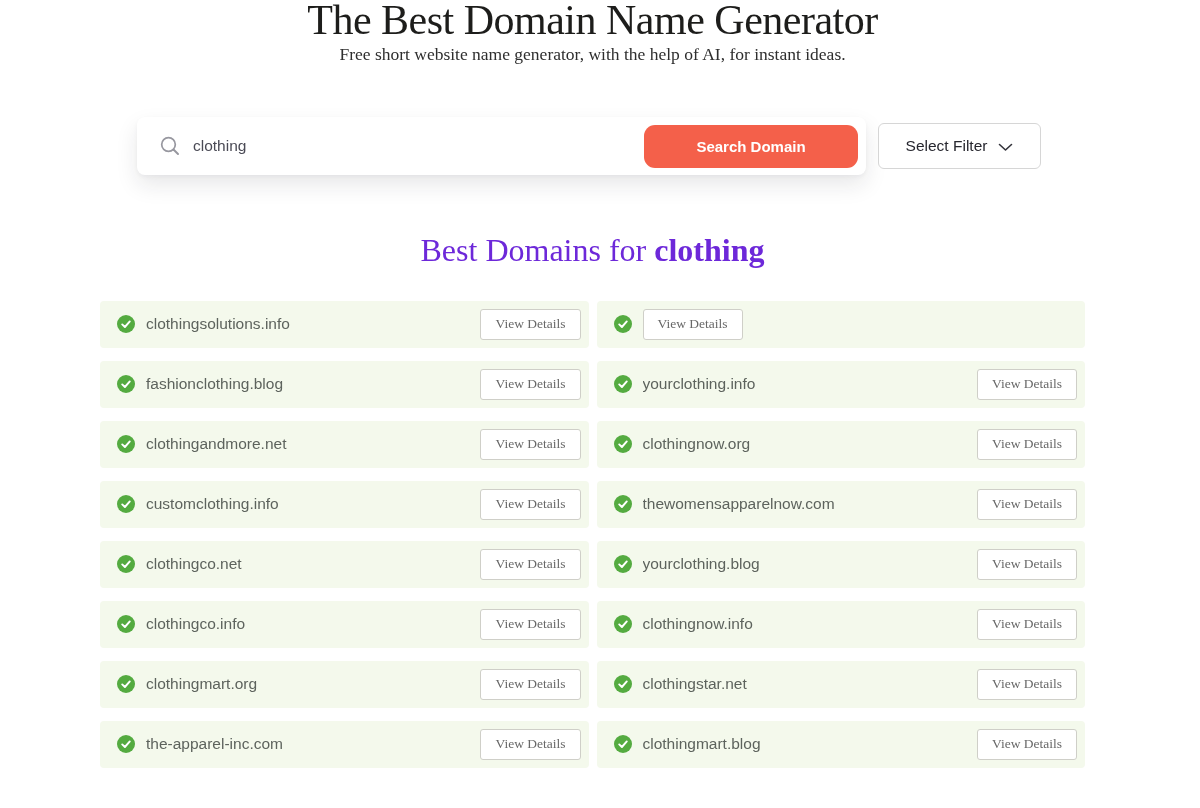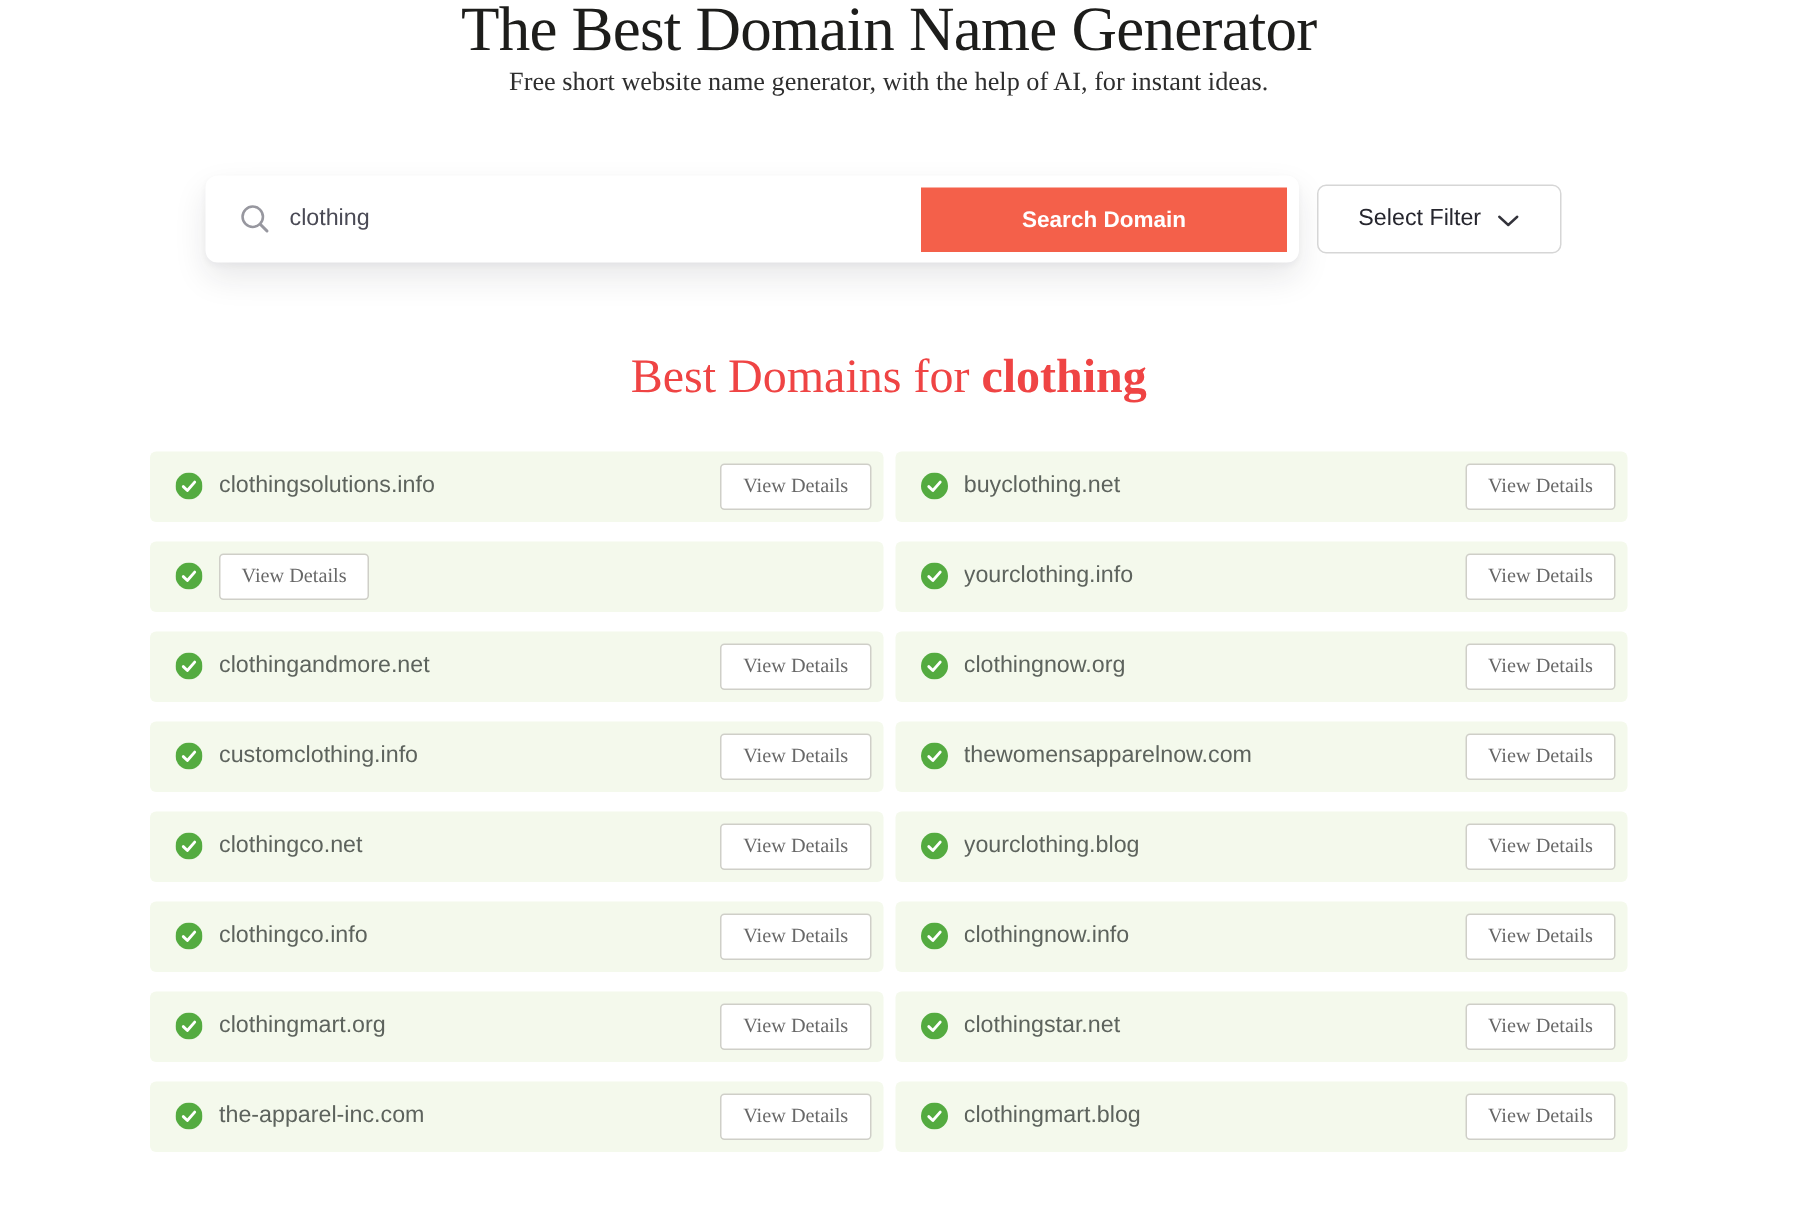--- a/index.html
+++ b/index.html
@@ -50,25 +50,25 @@
     flex: 1 1 auto;
     border: none; outline: none;
     font-family: "Liberation Sans", sans-serif;
     font-size: 15.5px;
     color: #4a4a55;
     background: transparent;
     height: 40px;
   }
   .search-btn {
     flex: none;
-    width: 244px; height: 43px;
+    width: 214px; height: 43px;
     background: #f4604a;
     color: #ffffff;
     border: none;
-    border-radius: 0;
+    border-radius: 11px;
     font-family: "Liberation Sans", sans-serif;
     font-weight: 700;
     font-size: 15px;
     cursor: pointer;
   }
   .filter-btn {
     margin-left: 12px;
     margin-top: 6px;
     width: 163px; height: 46px;
     background: #ffffff;
@@ -85,21 +85,21 @@
   }
   .chevron-icon { display: inline-flex; margin-top: 2px; }
 
   
   h2.results-heading {
     margin-top: 57px;
     text-align: center;
     font-family: "Liberation Serif", serif;
     font-weight: 400;
     font-size: 32px;
-    color: #ef4444;
+    color: #6d28d9;
     line-height: 1.15;
   }
   h2.results-heading strong { font-weight: 700; }
 
   
   .results-grid {
     margin-top: 32px;
     display: grid;
     grid-template-columns: 1fr 1fr;
     column-gap: 8px;
@@ -179,20 +179,21 @@
     <button class="view-details">View Details</button>
   </div>
 
   <div class="domain-row">
     <span class="check-icon">
       <svg width="18" height="18" viewBox="0 0 18 18">
         <circle cx="9" cy="9" r="9" fill="#54ab40"></circle>
         <path d="M5.2 9.4 L7.9 12 L12.8 6.4" stroke="#ffffff" stroke-width="1.9" fill="none" stroke-linecap="round" stroke-linejoin="round"></path>
       </svg>
     </span>
+    <span class="domain-name">fashionclothing.blog</span>
     <button class="view-details">View Details</button>
   </div>
 
   <div class="domain-row">
     <span class="check-icon">
       <svg width="18" height="18" viewBox="0 0 18 18">
         <circle cx="9" cy="9" r="9" fill="#54ab40"></circle>
         <path d="M5.2 9.4 L7.9 12 L12.8 6.4" stroke="#ffffff" stroke-width="1.9" fill="none" stroke-linecap="round" stroke-linejoin="round"></path>
       </svg>
     </span>
@@ -256,21 +257,20 @@
   </div>
 </div>
     <div class="col" id="col-right">
   <div class="domain-row">
     <span class="check-icon">
       <svg width="18" height="18" viewBox="0 0 18 18">
         <circle cx="9" cy="9" r="9" fill="#54ab40"></circle>
         <path d="M5.2 9.4 L7.9 12 L12.8 6.4" stroke="#ffffff" stroke-width="1.9" fill="none" stroke-linecap="round" stroke-linejoin="round"></path>
       </svg>
     </span>
-    <span class="domain-name">buyclothing.net</span>
     <button class="view-details">View Details</button>
   </div>
 
   <div class="domain-row">
     <span class="check-icon">
       <svg width="18" height="18" viewBox="0 0 18 18">
         <circle cx="9" cy="9" r="9" fill="#54ab40"></circle>
         <path d="M5.2 9.4 L7.9 12 L12.8 6.4" stroke="#ffffff" stroke-width="1.9" fill="none" stroke-linecap="round" stroke-linejoin="round"></path>
       </svg>
     </span>

